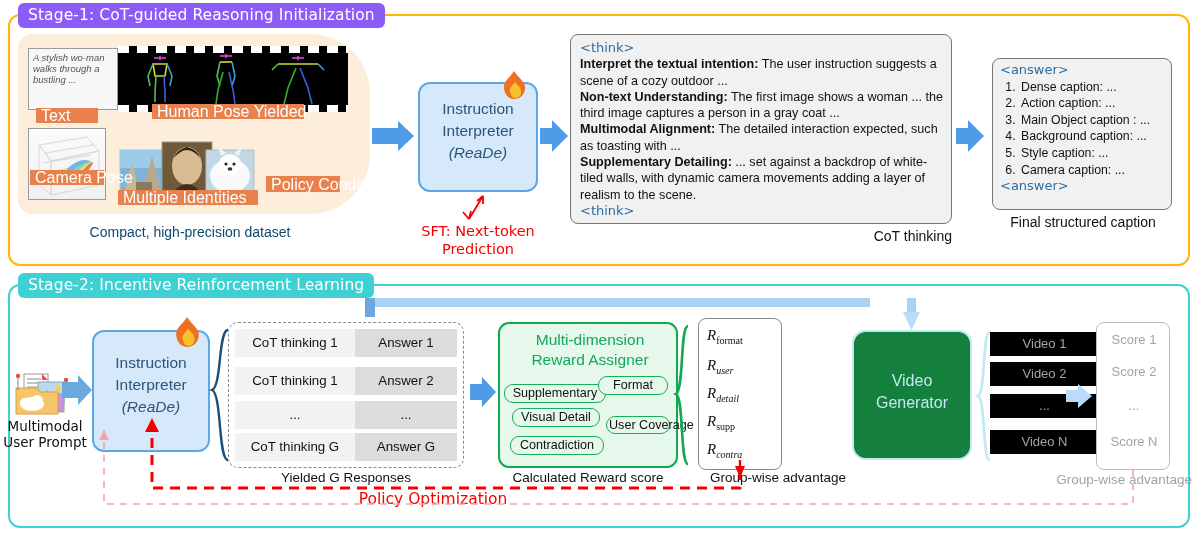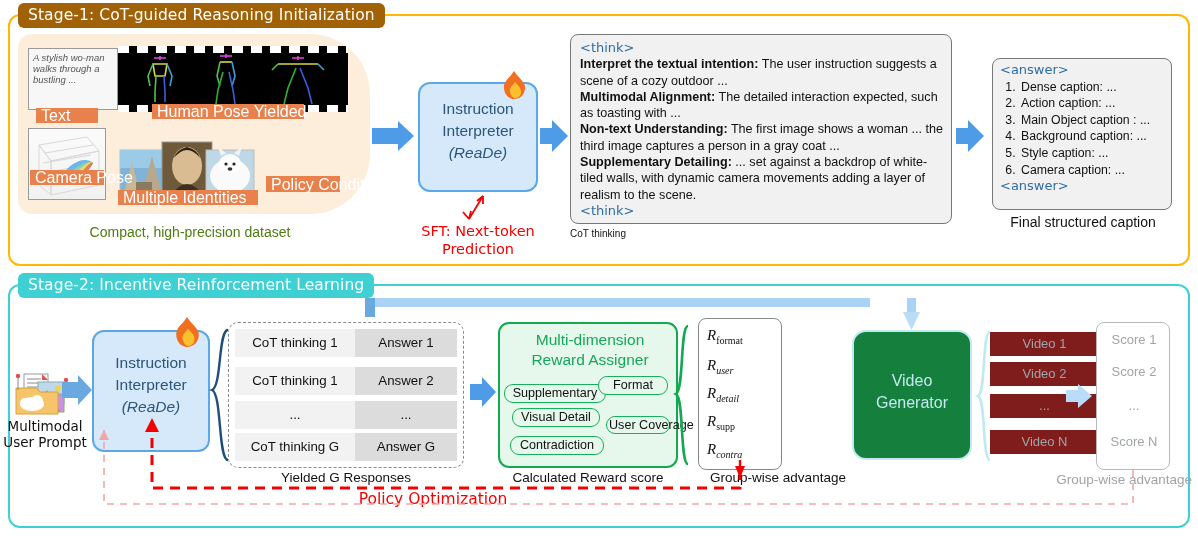--- a/index.html
+++ b/index.html
@@ -21,21 +21,21 @@
   .stage-label {
     position:absolute;
     color:#fff;
     font-size:15.5px;
     padding:3px 10px 4px 10px;
     border-radius:6px 6px 6px 6px;
     white-space:nowrap;
     letter-spacing:0.1px;
     font-family:"DejaVu Sans", sans-serif;
   }
-  #stage1-label { left:18px; top:3px; background:#a16207; }
+  #stage1-label { left:18px; top:3px; background:#8b5cf6; }
   #stage2-label { left:18px; top:273px; background:#3FD0D4; }
 
   
   .blob {
     position:absolute;
     left:18px; top:34px; width:352px; height:180px;
     background:#FDEEDC;
     border-radius:14px 60px 60px 14px;
   }
   .thumb {
@@ -74,21 +74,21 @@
   #tag-pose { left:152px; top:104px; width:152px; }
 
   #id-group { position:absolute; left:118px; top:136px; width:140px; height:60px; }
   #tag-ids { left:118px; top:190px; width:140px; }
 
   #dots-ellipsis { position:absolute; left:282px; top:163px; font-size:19px; color:#222;
      letter-spacing:2px; font-weight:bold; }
   #tag-other { left:266px; top:176px; width:74px; padding-top:2px; }
 
   #dataset-caption { position:absolute; left:30px; top:224px; width:320px; text-align:center;
-    font-size:14px; color:#4d7c0f; }
+    font-size:14px; color:#0c4a6e; }
 
   
   .interp {
     position:absolute;
     background:#D6E9FB;
     border:2px solid #5BA7E8;
     border-radius:12px;
     color:#2C5578;
     font-size:15.5px;
     text-align:center;
@@ -108,22 +108,22 @@
   }
 
   
   #cot-box {
     position:absolute; left:570px; top:34px; width:382px; height:190px;
     background:#F1F1F1; border:1.6px solid #777; border-radius:8px;
     padding:5px 8px 0 9px;
     font-size:12.6px; line-height:16.3px; color:#111;
   }
   .tagname { color:#2E6DA4; font-family:"DejaVu Sans", sans-serif; font-size:13px; }
-  #cot-caption { position:absolute; left:570px; top:228px; width:382px; text-align:left;
-    font-size:10px; color:#111; }
+  #cot-caption { position:absolute; left:570px; top:228px; width:382px; text-align:right;
+    font-size:14px; color:#111; }
 
   
   #ans-box {
     position:absolute; left:992px; top:58px; width:180px; height:152px;
     background:#F1F1F1; border:1.6px solid #777; border-radius:8px;
     padding:3px 6px 0 7px; font-size:12.3px; line-height:16.6px; color:#111;
   }
   #ans-box ol { margin:0; padding-left:19px; }
   #ans-box ol li { padding-left:2px; }
   #ans-caption { position:absolute; left:985px; top:214px; width:196px; text-align:center;
@@ -171,21 +171,21 @@
   .rterm sub { font-size:10px; }
   #adv-caption { position:absolute; left:688px; top:470px; width:180px; text-align:center;
     font-size:13.5px; color:#111; }
 
   #vgen {
     position:absolute; left:852px; top:330px; width:120px; height:130px;
     background:#15803d; border:2px solid #BEEAF0; border-radius:14px;
     color:#C4E8F2; font-size:16px; text-align:center; line-height:22px; padding-top:38px;
   }
   #vid-box { position:absolute; left:990px; top:330px; width:94px; height:132px; }
-  .vid-row { position:absolute; left:0; width:109px; height:24px; background:#7f1d1d;
+  .vid-row { position:absolute; left:0; width:109px; height:24px; background:#000000;
     color:#9FA4A6; font-size:13px; text-align:center; line-height:24px; }
   #score-box {
     position:absolute; left:1096px; top:322px; width:74px; height:148px;
     background:#fff; border:1.4px solid #b9b9b9; border-radius:8px;
   }
   .score-row { position:absolute; left:0; width:74px; height:22px; color:#9FA4A6;
     font-size:13px; text-align:center; line-height:22px; }
   #grp-caption { position:absolute; left:1022px; top:472px; width:172px; text-align:right;
     font-size:13.5px; color:#9FA4A6; padding-right:2px; }
 
@@ -325,22 +325,22 @@
 </svg>
 
 <div class="sft">
   <div>SFT: Next-token</div>
   <div>Prediction</div>
 </div>
 
 <div id="cot-box">
   <div class="tagname">&lt;think&gt;</div>
   <div><b>Interpret the textual intention:</b><span> The user instruction suggests a scene of a cozy outdoor ...</span></div>
+  <div><b>Non-text Understanding:</b><span> The first image shows a woman ... the third image captures a person in a gray coat ...</span></div>
   <div><b>Multimodal Alignment:</b><span> The detailed interaction expected, such as toasting with ...</span></div>
-  <div><b>Non-text Understanding:</b><span> The first image shows a woman ... the third image captures a person in a gray coat ...</span></div>
   <div><b>Supplementary Detailing:</b><span>  ... set against a backdrop of white-tiled walls, with dynamic camera movements adding a layer of realism to the scene.</span></div>
   <div class="tagname">&lt;think&gt;</div>
 </div>
 <div id="cot-caption">CoT thinking</div>
 
 <div id="ans-box">
   <div class="tagname">&lt;answer&gt;</div>
   <ol>
     <li>Dense caption: ...</li>
     <li>Action caption: ...</li>

